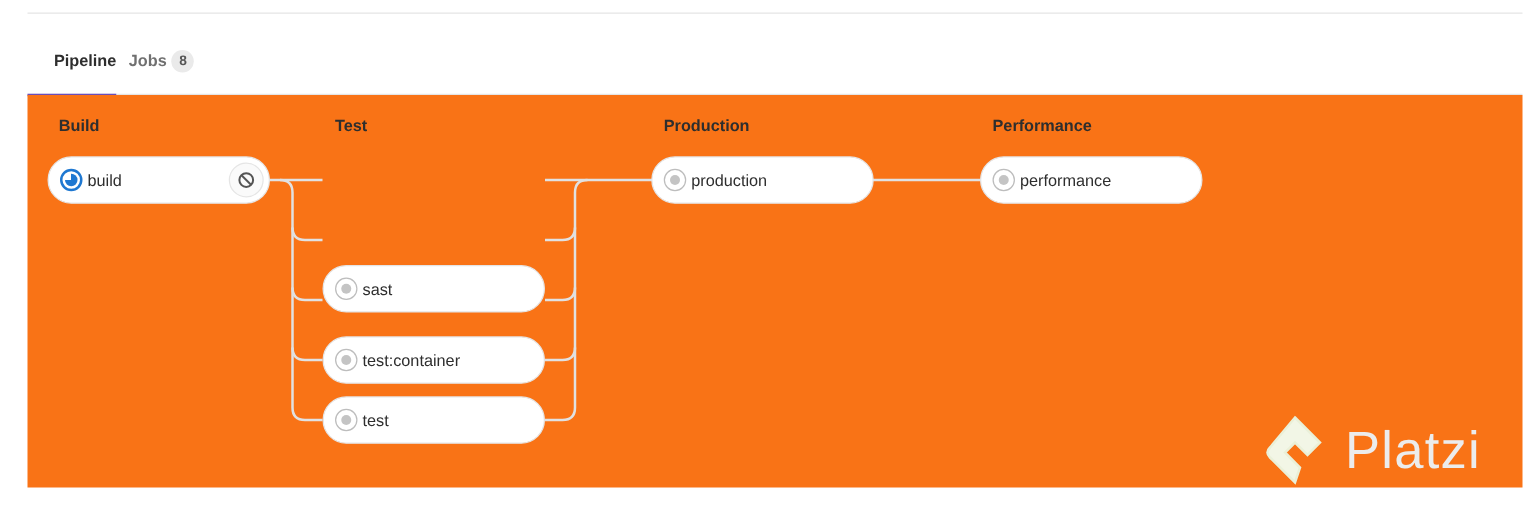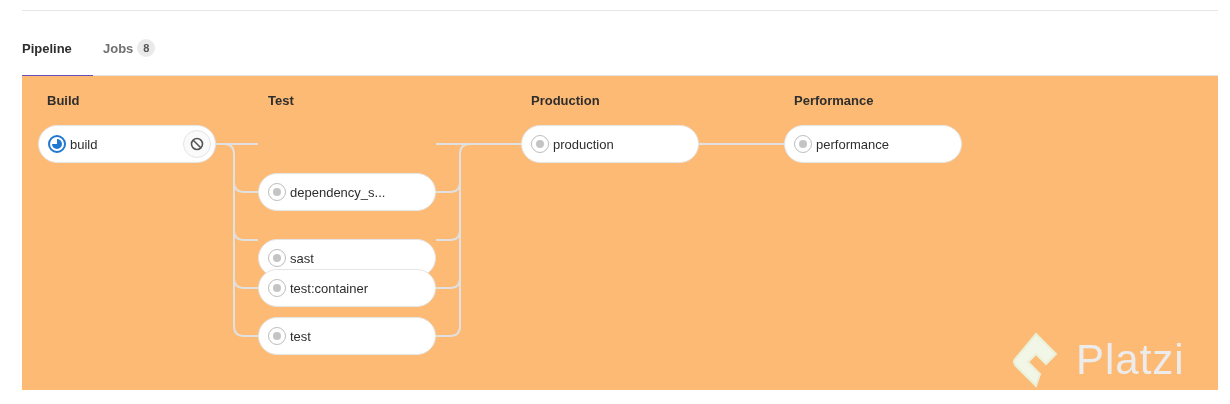--- a/index.html
+++ b/index.html
@@ -3,26 +3,26 @@
 <meta charset="utf-8">
 <style>
   * { box-sizing: border-box; margin: 0; padding: 0; }
   html, body { width: 1230px; height: 404px; background: #ffffff; overflow: hidden; }
   body { font-family: "Liberation Sans", "DejaVu Sans", sans-serif; color: #2e2e2e; position: relative; }
 
   .top-rule { position: absolute; left: 22px; top: 10px; width: 1196px; height: 1px; background: #e5e5e5; }
 
   .tabs { position: absolute; left: 22px; top: 32px; width: 1196px; height: 44px; border-bottom: 1px solid #e5e5e5; }
   .tab { position: absolute; top: 0; height: 44px; font-size: 13px; line-height: 34px; cursor: pointer; font-weight: bold; }
-  .tab-pipeline { left: 0; width: 71px; text-align: left; font-weight: bold; color: #2e2e2e; }
+  .tab-pipeline { left: 0; width: 71px; text-align: right; font-weight: bold; color: #2e2e2e; }
   .tab-pipeline::after { content: ""; position: absolute; left: 0; bottom: -1px; width: 71px; height: 2px; background: #6b4fbb; }
   .tab-jobs { left: 81px; color: #707070; }
   .badge { display: inline-block; margin-left: 4px; background: #eaeaea; color: #555; border-radius: 9px; padding: 0 6px; height: 18px; line-height: 18px; font-size: 11px; vertical-align: 1px; }
 
-  .panel { position: absolute; left: 22px; top: 76px; width: 1196px; height: 314px; background: #fdba74; }
+  .panel { position: absolute; left: 22px; top: 76px; width: 1196px; height: 314px; background: #f97316; }
 
   .stage-title { position: absolute; top: 17px; font-size: 13px; font-weight: bold; color: #2e2e2e; }
 
   .job { position: absolute; height: 38px; background: #fff; border: 1px solid #e5e5e5; border-radius: 20px; display: flex; align-items: center; padding-left: 9px; font-size: 13px; color: #2e2e2e; cursor: pointer; }
   .job .status { width: 18px; height: 18px; border-radius: 50%; border: 1px solid #bdbdbd; background: #fff; position: relative; margin-right: 4px; flex-shrink: 0; }
   .job .status::after { content: ""; position: absolute; left: 4px; top: 4px; width: 8px; height: 8px; border-radius: 50%; background: #c4c4c4; }
   .job .status.running { border: 2px solid #1f78d1; }
   .job .status.running::after { left: 2px; top: 2px; width: 10px; height: 10px; background: conic-gradient(#1f78d1 0deg 270deg, #fff 270deg 360deg); }
 
   .action-btn { position: absolute; right: 4px; top: 4px; width: 28px; height: 28px; border-radius: 50%; border: 1px solid #e5e5e5; background: #fafafa; display: flex; align-items: center; justify-content: center; cursor: pointer; }
@@ -71,25 +71,21 @@
     <span>build</span>
     <span class="action-btn">
       <svg width="14" height="14" viewBox="0 0 14 14">
         <circle cx="7" cy="7" r="5.5" fill="none" stroke="#555" stroke-width="1.6"></circle>
         <line x1="3.2" y1="3.2" x2="10.8" y2="10.8" stroke="#555" stroke-width="1.6"></line>
       </svg>
     </span>
   </div>
 
   <div class="stage-title" style="left:246px;">Test</div>
-  <div class="job" style="left:236px; top:97px; width:178px;">
-    <span class="status"></span>
-    <span>dependency_s...</span>
-  </div>
-  <div class="job" style="left:236px; top:163px; width:178px;">
+  <div class="job" style="left:236px; top:136px; width:178px;">
     <span class="status"></span>
     <span>sast</span>
   </div>
   <div class="job" style="left:236px; top:193px; width:178px;">
     <span class="status"></span>
     <span>test:container</span>
   </div>
   <div class="job" style="left:236px; top:241px; width:178px;">
     <span class="status"></span>
     <span>test</span>

